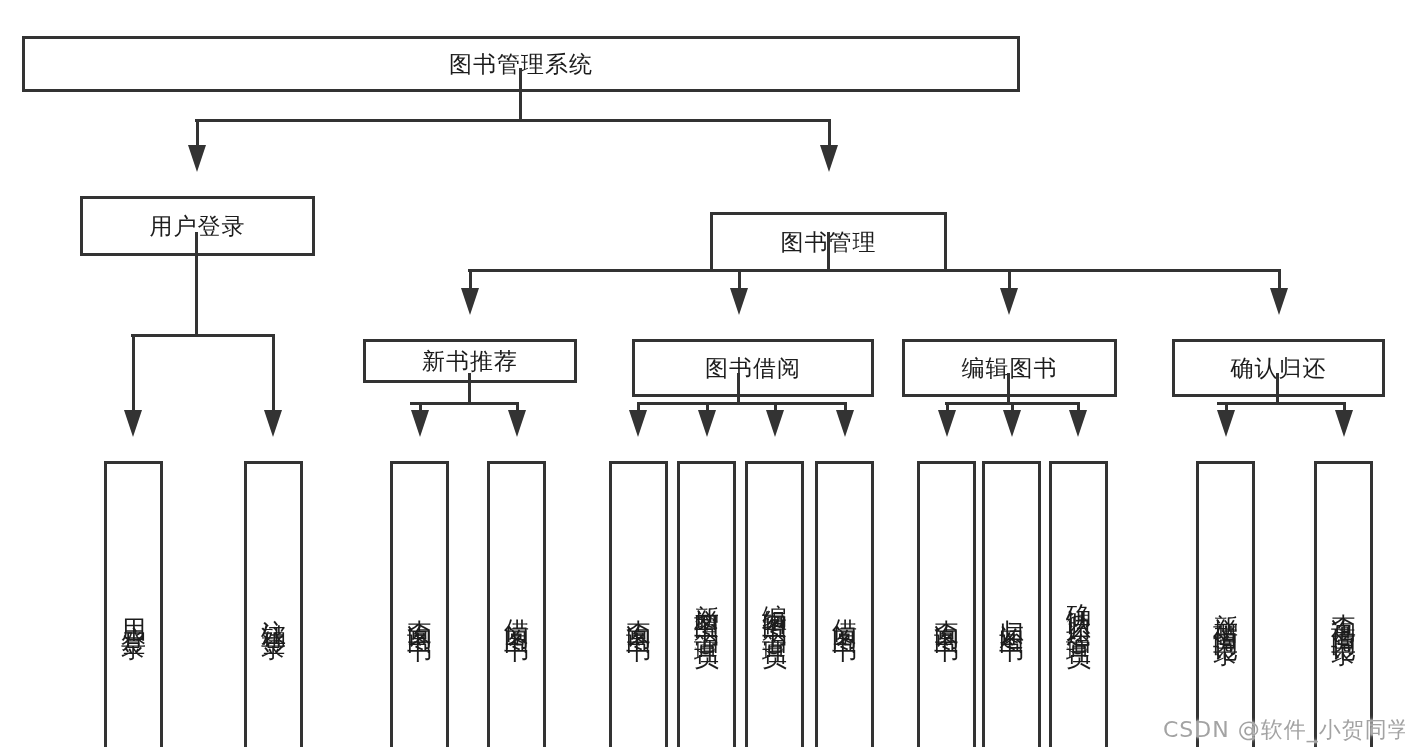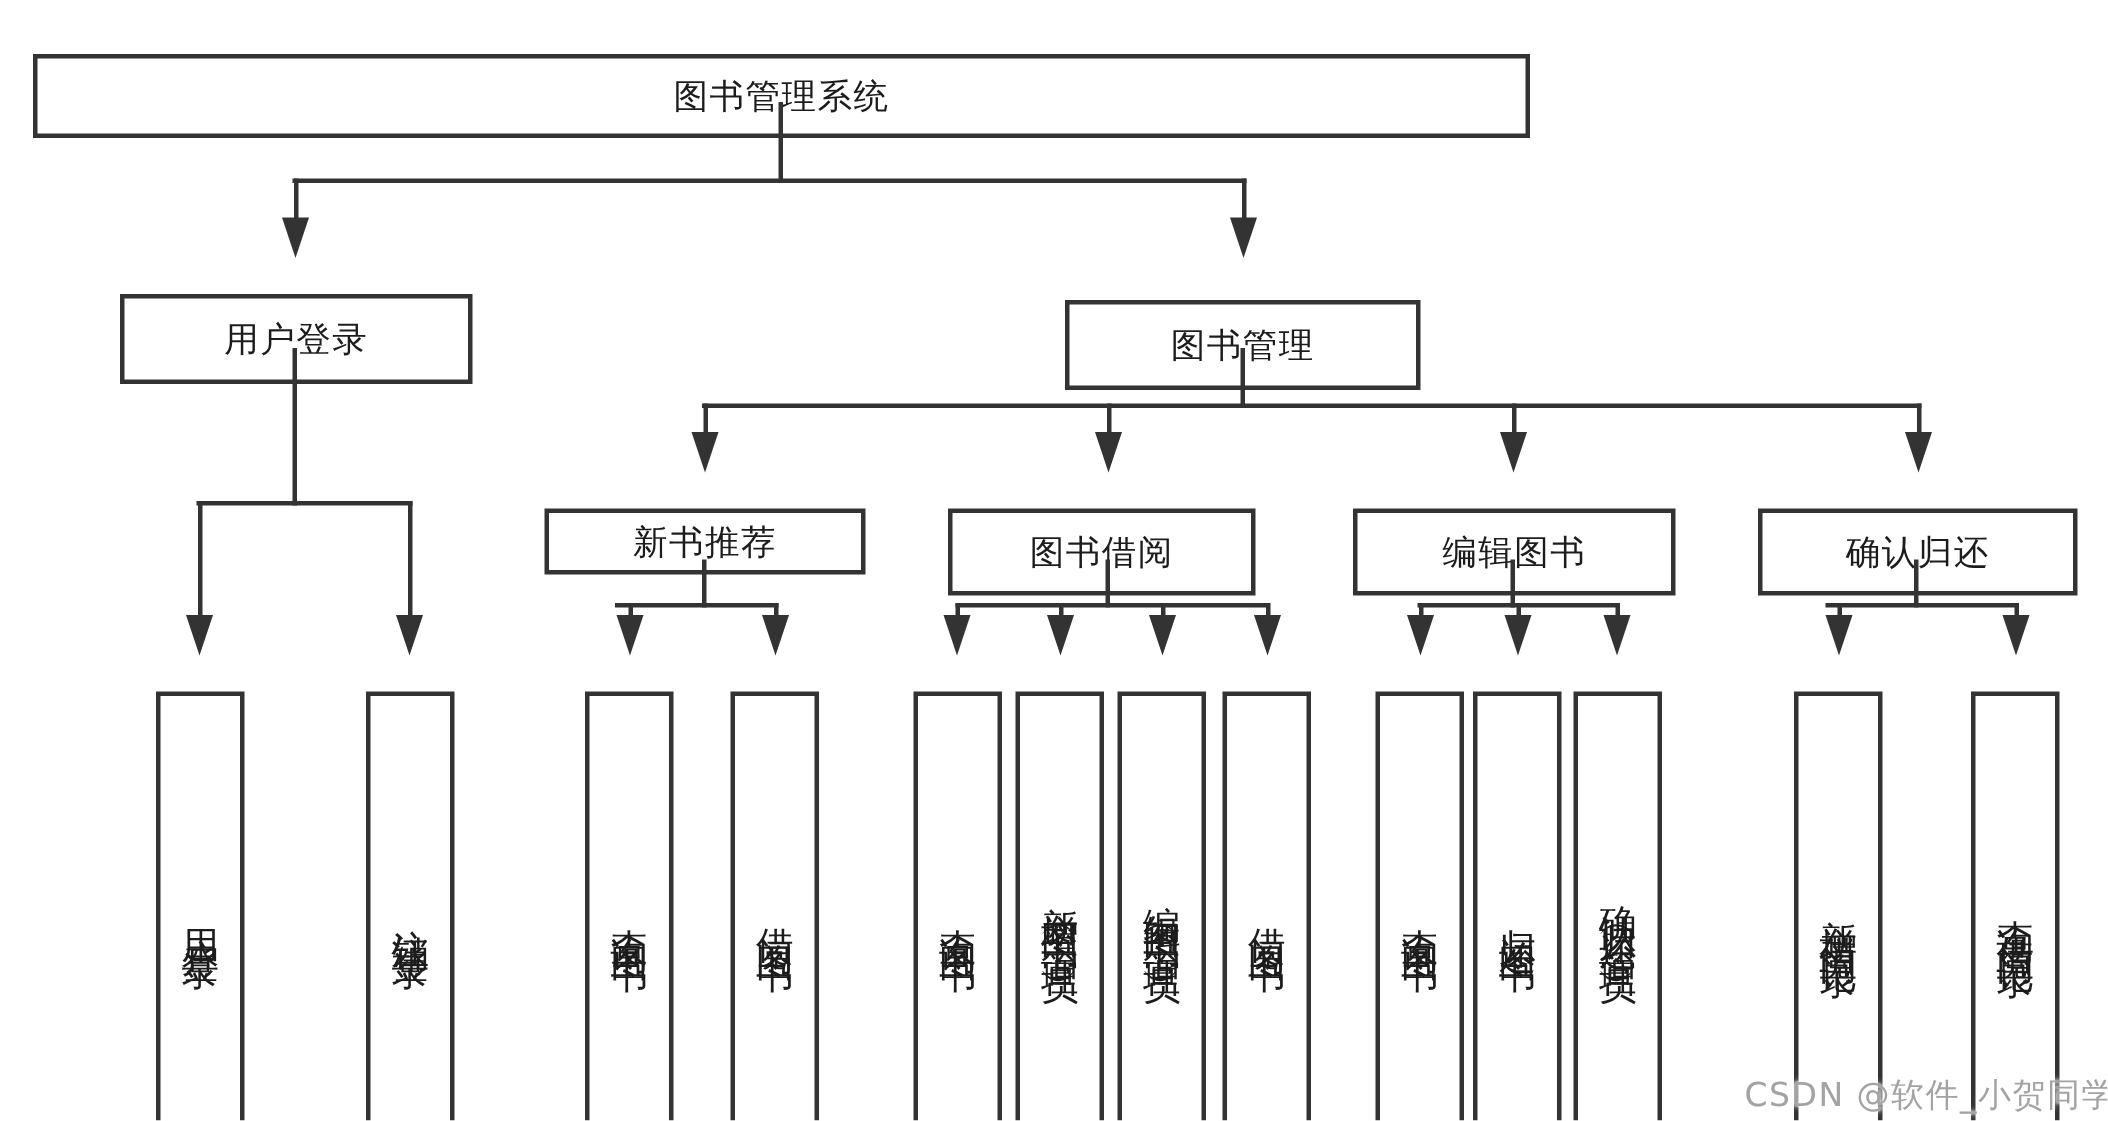--- a/index.html
+++ b/index.html
@@ -55,21 +55,21 @@
   <div class="arrow" style="left:188px; top:119px; height:53px">
       <div class="shaft"></div>
       <div class="head"></div>
     </div>
   <div class="arrow" style="left:820px; top:119px; height:53px">
       <div class="shaft"></div>
       <div class="head"></div>
     </div>
 
   <div class="node h" style="left:80px; top:172px; width:235px; height:60px">用户登录</div>
-  <div class="node h" style="left:710px; top:176px; width:237px; height:60px">图书管理</div>
+  <div class="node h" style="left:710px; top:188px; width:237px; height:60px">图书管理</div>
 
   <div class="vline" style="left:195px; top:232px; height:105px"></div>
   <div class="hline" style="left:131px; top:334px; width:144px"></div>
   <div class="arrow" style="left:124px; top:334px; height:103px">
       <div class="shaft"></div>
       <div class="head"></div>
     </div>
   <div class="arrow" style="left:264px; top:334px; height:103px">
       <div class="shaft"></div>
       <div class="head"></div>
@@ -88,21 +88,21 @@
   <div class="arrow" style="left:1000px; top:269px; height:46px">
       <div class="shaft"></div>
       <div class="head"></div>
     </div>
   <div class="arrow" style="left:1270px; top:269px; height:46px">
       <div class="shaft"></div>
       <div class="head"></div>
     </div>
 
   <div class="node h" style="left:363px; top:315px; width:214px; height:44px">新书推荐</div>
-  <div class="node h" style="left:632px; top:315px; width:205px; height:58px">图书借阅</div>
+  <div class="node h" style="left:632px; top:315px; width:242px; height:58px">图书借阅</div>
   <div class="node h" style="left:902px; top:315px; width:215px; height:58px">编辑图书</div>
   <div class="node h" style="left:1172px; top:315px; width:213px; height:58px">确认归还</div>
 
   <div class="vline" style="left:468px; top:373px; height:32px"></div>
   <div class="hline" style="left:410px; top:402px; width:109px"></div>
   <div class="arrow" style="left:411px; top:402px; height:35px">
       <div class="shaft"></div>
       <div class="head"></div>
     </div>
   <div class="arrow" style="left:508px; top:402px; height:35px">

